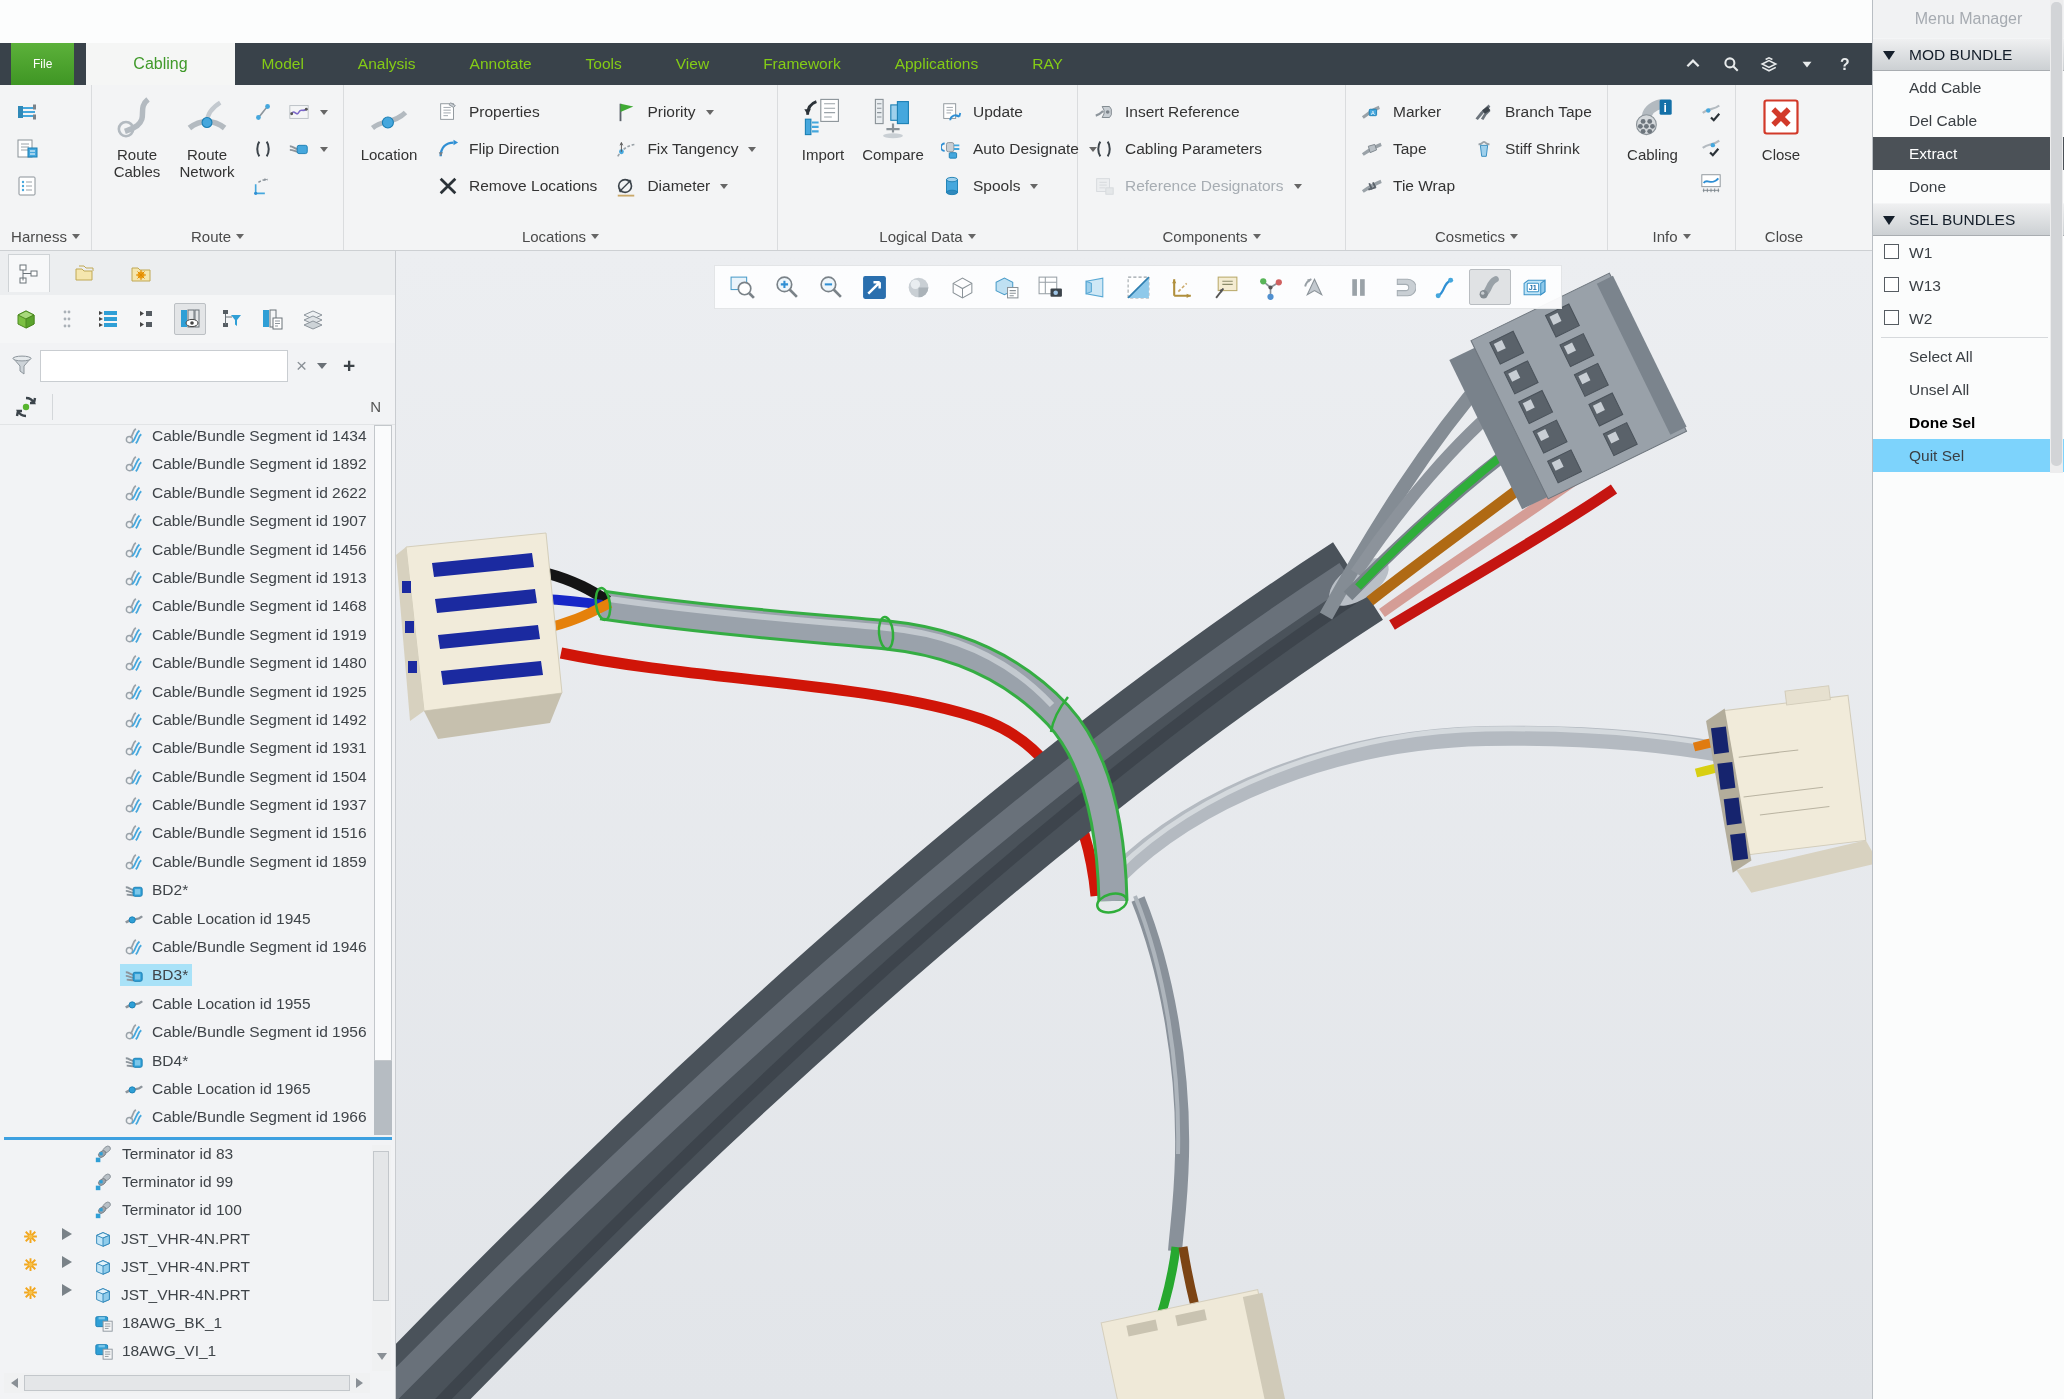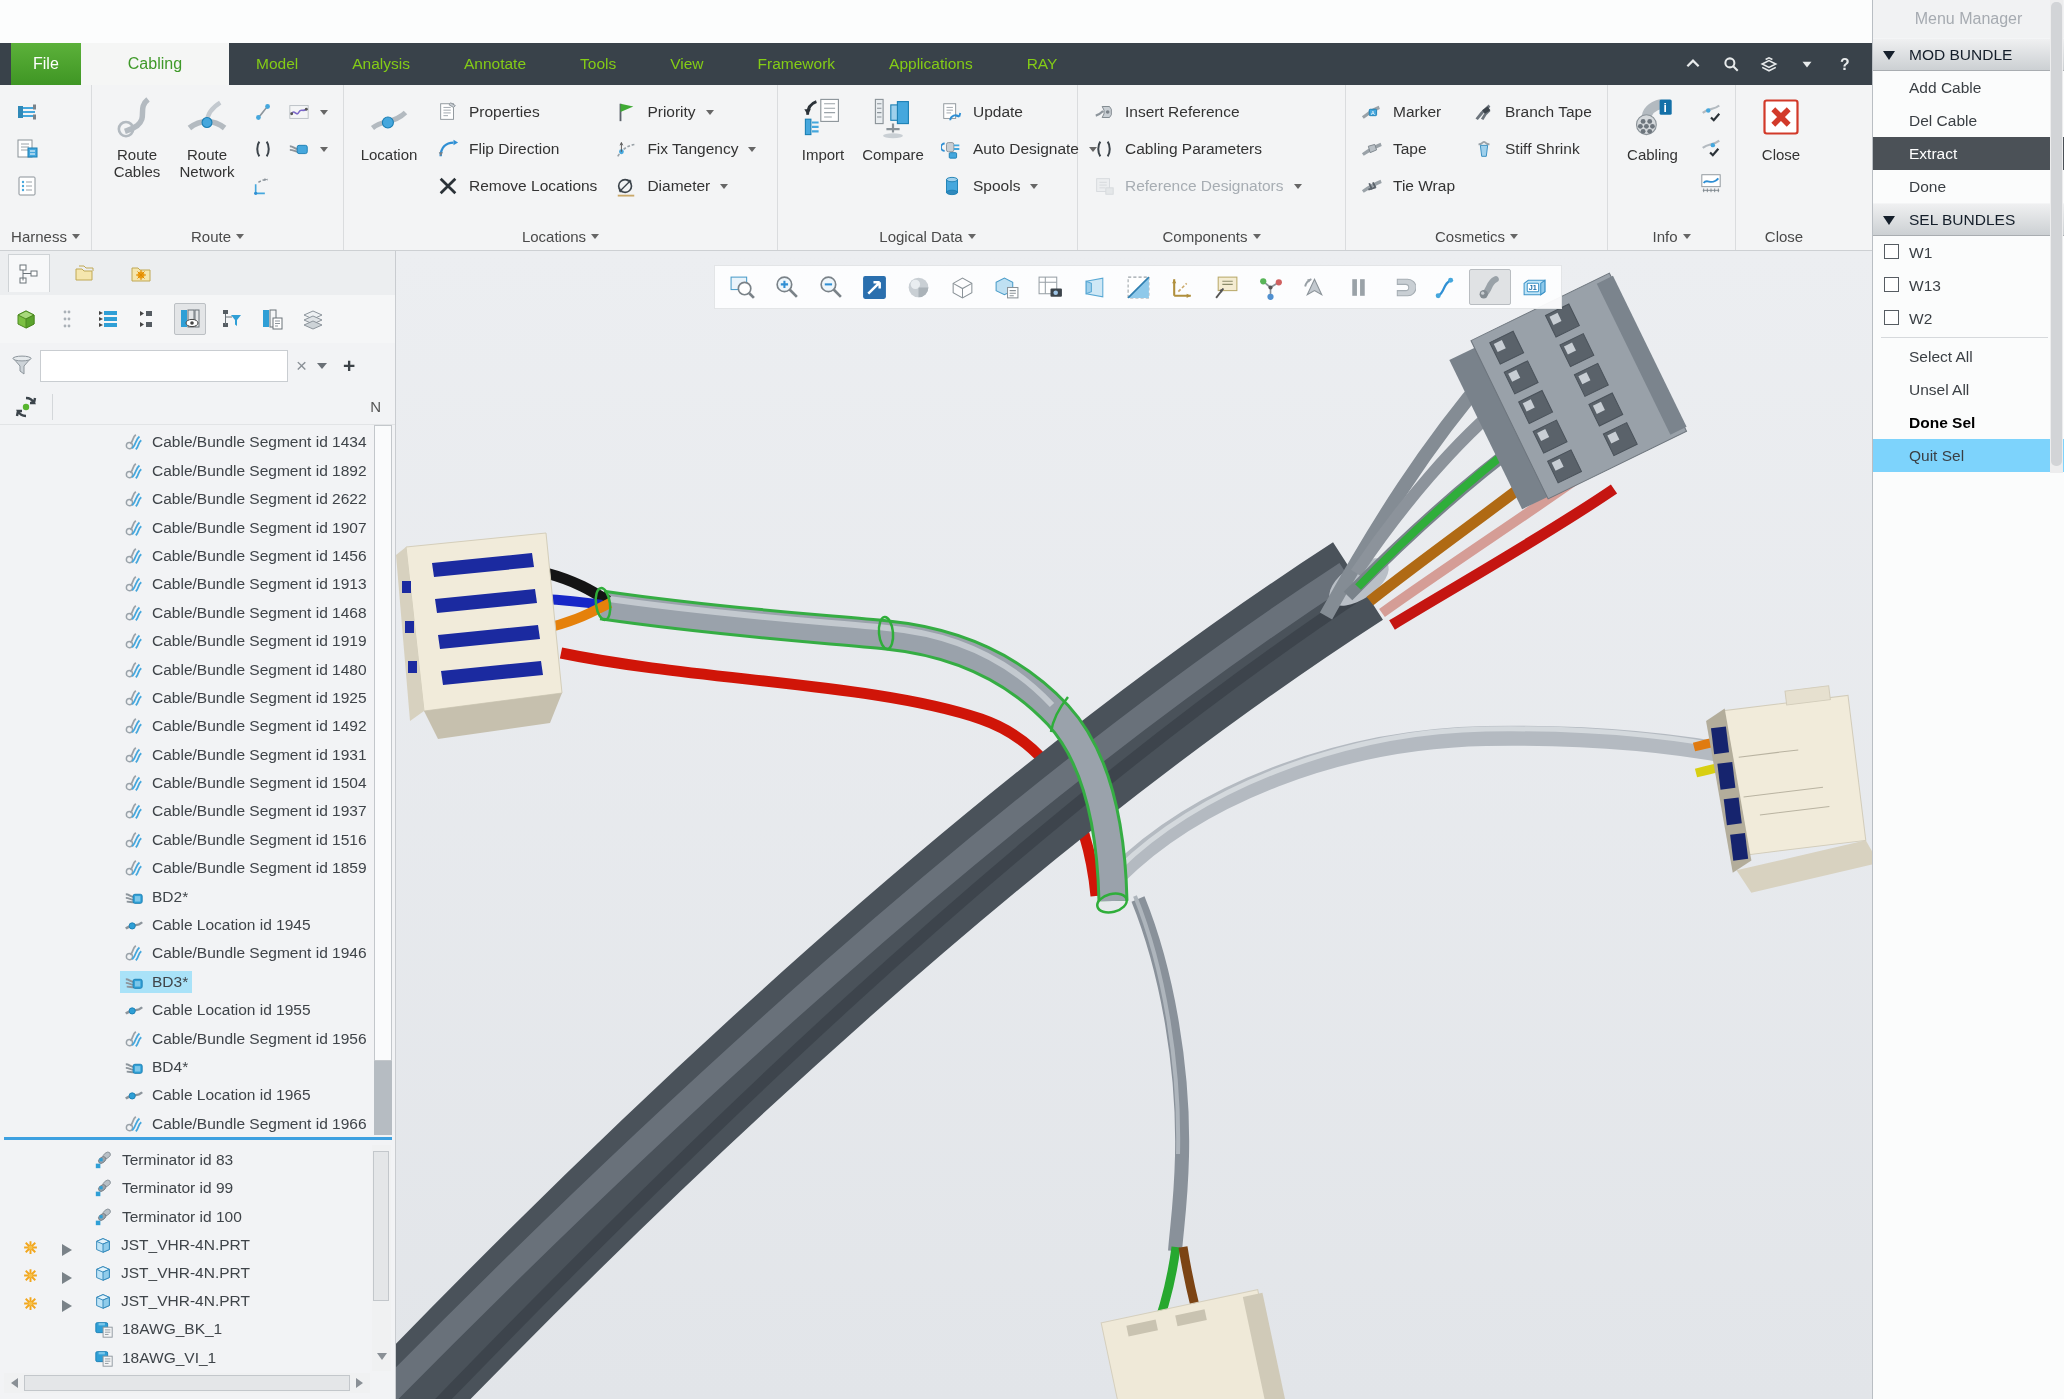--- a/index.html
+++ b/index.html
@@ -4,21 +4,21 @@
 <style>
 *{box-sizing:border-box;margin:0;padding:0}
 html,body{width:2064px;height:1399px;overflow:hidden}
 body{font-family:"Liberation Sans",sans-serif;position:relative;background:#fff}
 svg.sym{position:absolute;width:0;height:0}
 
 #topstrip{position:absolute;left:0;top:0;width:1872px;height:43px;background:#fcfdfd}
 #tabbar{position:absolute;left:0;top:43px;width:1872px;height:42px;background:#39424a;display:flex;align-items:stretch}
 #tabs{display:flex}
 .tab{line-height:42px;padding:0 27px;font-size:15.5px;color:#84cc16;white-space:nowrap;cursor:default}
-.tab.file{background:linear-gradient(#5cb13a,#3f9624);color:#fff;margin-left:11px;padding:0 22px;font-size:16px}
+.tab.file{background:linear-gradient(#5cb13a,#3f9624);color:#fff;margin-left:11px;margin-right:12px;padding:0 22px;font-size:12px}
 .tab.active{background:#f5f6f5;color:#3f9929;padding:0 47px;font-size:16px}
 #tabbar-icons{margin-left:auto;display:flex;align-items:center;gap:20px;margin-right:18px}
 .tbi{width:18px;height:18px}
 .tbi svg{width:18px;height:18px}
 
 #ribbon{position:absolute;left:0;top:85px;width:1872px;height:166px;background:#f3f4f5;border-bottom:1px solid #cdd0d3;display:flex}
 .rg{position:relative;height:100%;border-right:1px solid #dadcde;padding:8px 8px 28px 10px}
 .rbody{display:flex;gap:8px;align-items:flex-start;height:110px}
 .rlabel{position:absolute;bottom:2px;left:0;right:0;height:24px;display:flex;align-items:center;justify-content:center;font-size:15px;color:#4a4a4a;gap:5px}
 .caret-mark{width:0;height:0;border:4px solid transparent;border-top:5px solid #666;margin-top:5px;display:inline-block}
@@ -50,21 +50,21 @@
 .tp-filter .i24{margin-right:6px}
 .tp-input{width:248px;height:32px;border:1px solid #c9cdd1;background:#fff;font-size:15px;padding:0 6px;outline:none}
 .tp-x{font-size:19px;color:#8a9096;margin-left:8px}
 .tp-caret{width:0;height:0;border:5px solid transparent;border-top:6px solid #6a7076;margin-left:10px;margin-top:5px}
 .tp-plus{font-size:21px;color:#3c4247;margin-left:16px;font-weight:bold}
 .tp-status{height:36px;display:flex;align-items:center;padding:0 8px 0 14px;border-bottom:1px solid #e2e4e6}
 .tp-sep{width:1px;height:26px;background:#d4d7da;margin-left:14px}
 .tp-colhead{margin-left:auto;font-size:15px;color:#555;margin-right:6px}
 .tp-list{height:710px;overflow:hidden}
 .tp-list2{height:226px;overflow:hidden;margin-top:8px}
-.trow{height:28.4px;display:flex;align-items:flex-end;padding-left:120px;white-space:nowrap}
+.trow{height:28.4px;display:flex;align-items:flex-start;padding-left:120px;white-space:nowrap}
 .tp-list2 .trow{height:28.2px;padding-left:90px}
 .tp-list2 .trow.part{padding-left:22px}
 .tstar{display:none;width:17px;height:17px}
 .texp{display:none}
 .trow.part .tstar{display:block;margin-right:23px}
 .trow.part .texp{display:block;width:0;height:0;border:6px solid transparent;border-left:10px solid #7a8288;margin-right:11px}
 .tin{display:inline-flex;align-items:center;gap:8px;padding:1px 4px}
 .trow.selected .tin{background:#a9e2f8}
 .tlabel{font-size:15.5px;color:#3f4449}
 .tp-vscroll{position:absolute;left:374px;top:174px;width:18px;height:710px;background:#b6bcc2}

